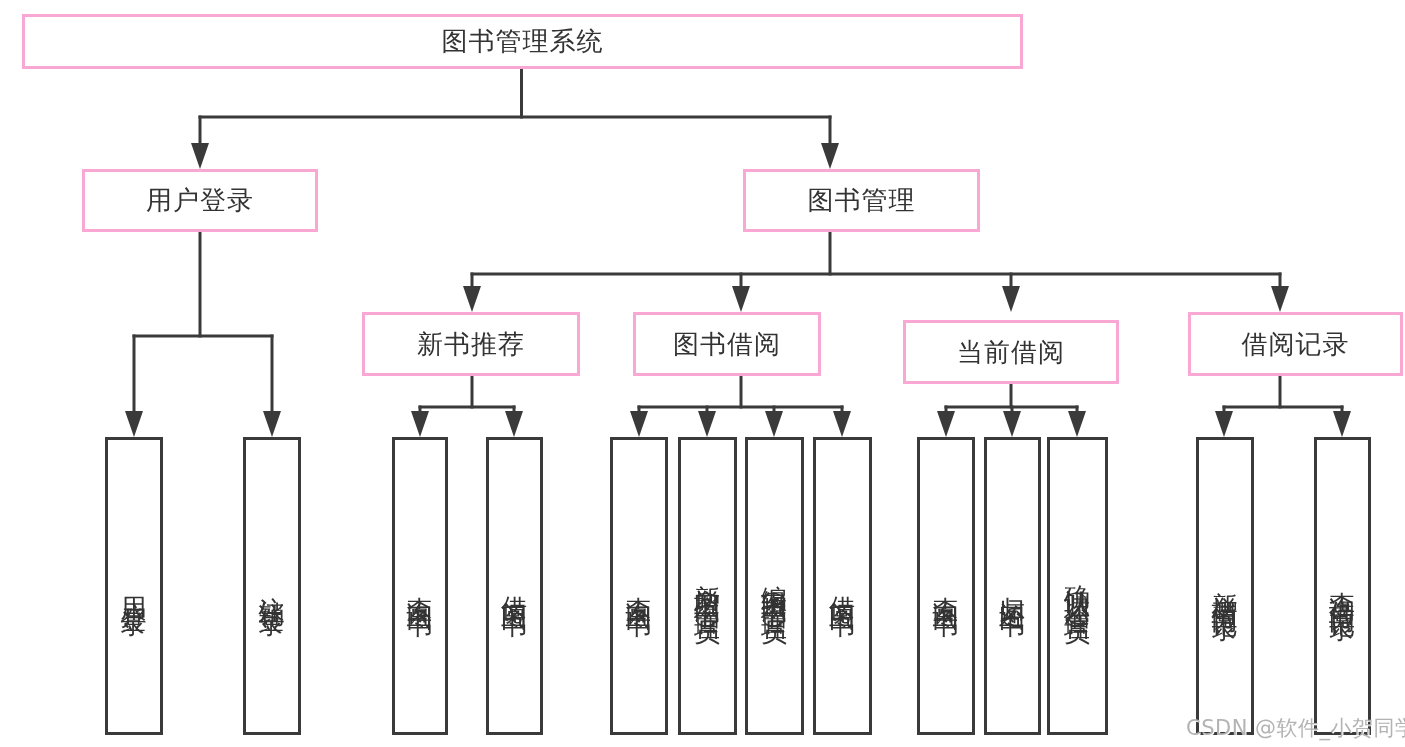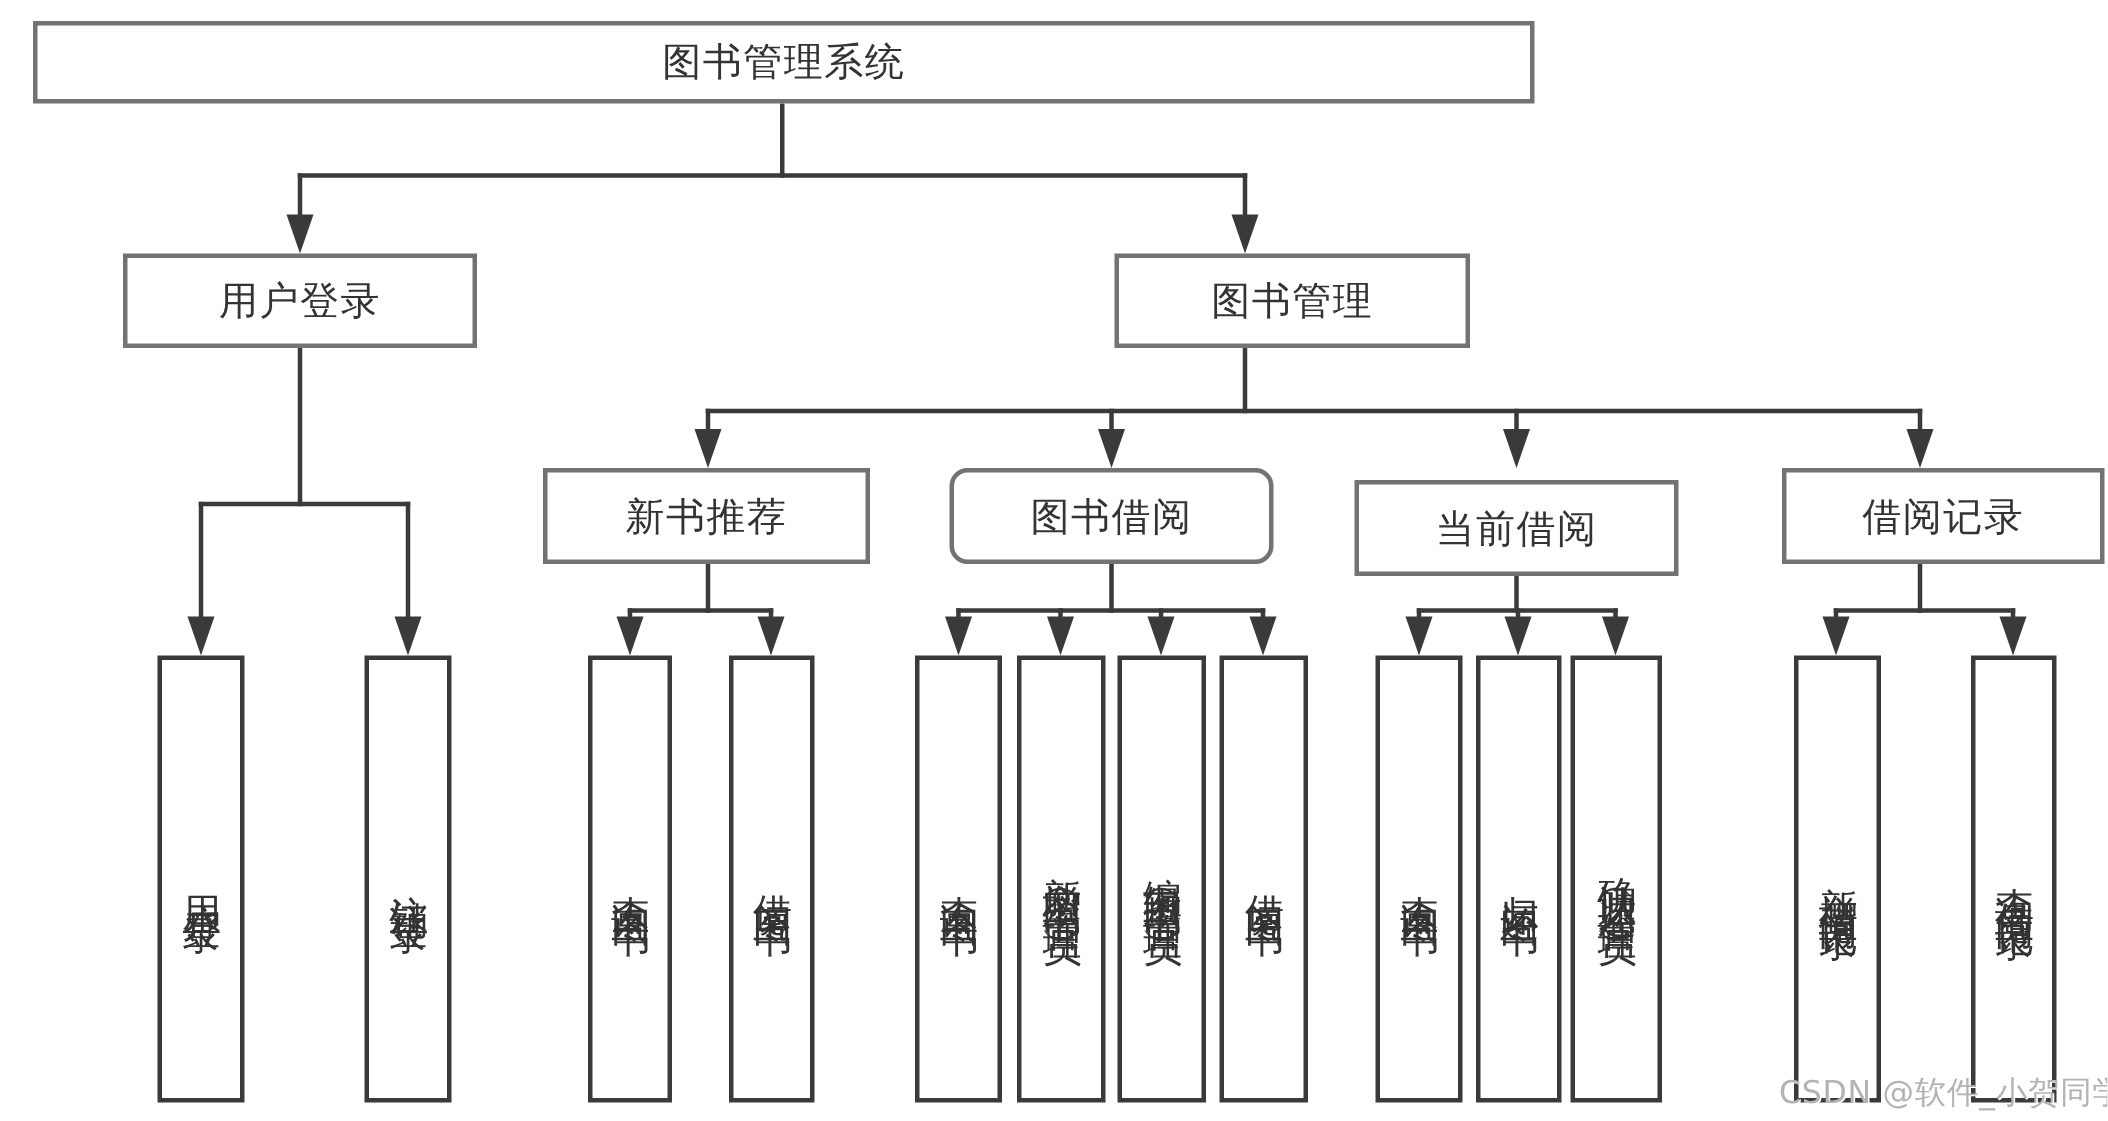--- a/index.html
+++ b/index.html
@@ -18,21 +18,21 @@
   #connectors {
     position: absolute;
     left: 0;
     top: 0;
     width: 1405px;
     height: 747px;
   }
   .hbox {
     position: absolute;
     box-sizing: border-box;
-    border: 3px solid #737373;
+    border: 3px solid #f9a8d4;
     background: #ffffff;
     display: flex;
     align-items: center;
     justify-content: center;
     font-size: 26px;
     color: #333333;
     letter-spacing: 1px;
     white-space: nowrap;
   }
   .vbox {
@@ -157,21 +157,21 @@
   <div class="hbox" style="left:82px; top:169px; width:236px; height:63px;">
     <span>用户登录</span>
   </div>
   <div class="hbox" style="left:743px; top:169px; width:237px; height:63px;">
     <span>图书管理</span>
   </div>
 
   <div class="hbox" style="left:362px; top:312px; width:218px; height:64px;">
     <span>新书推荐</span>
   </div>
-  <div class="hbox" style="left:633px; top:312px; width:216px; height:64px;border-radius:12px;">
+  <div class="hbox" style="left:633px; top:312px; width:188px; height:64px;">
     <span>图书借阅</span>
   </div>
   <div class="hbox" style="left:903px; top:320px; width:216px; height:64px;">
     <span>当前借阅</span>
   </div>
   <div class="hbox" style="left:1172px; top:312px; width:215px; height:64px;margin-left:16px;">
     <span>借阅记录</span>
   </div>
 
   <div class="vbox" style="left:105px; width:58px;">

